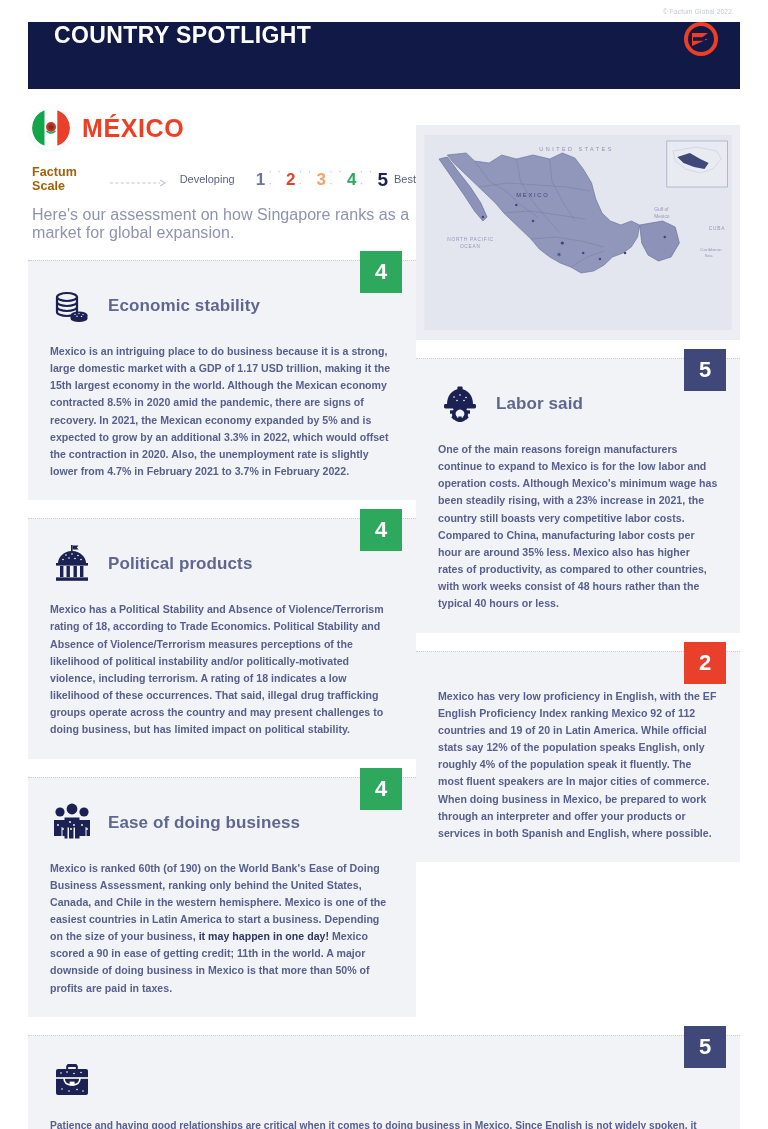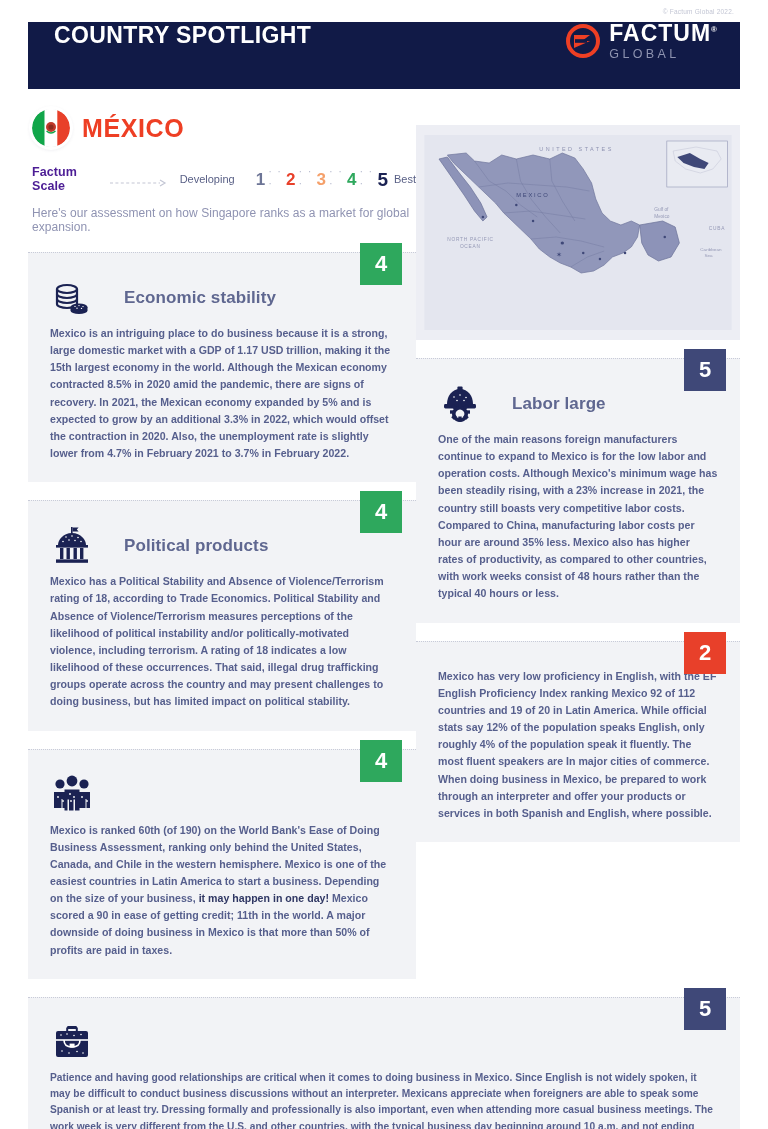--- a/index.html
+++ b/index.html
@@ -60,57 +60,57 @@
   .top-right { flex: 1; }
 
   .country-row { display: flex; align-items: center; gap: 12px; margin: 6px 0 0 4px; }
   .flag { width: 38px; height: 38px; flex: 0 0 38px; border-radius: 50%;
           box-shadow: 0 0 0 3px #ffffff, 0 1px 5px rgba(40,40,80,.28); overflow: hidden; }
   .country-name {
     color: #ee3f24; font-size: 25px; font-weight: bold; letter-spacing: .6px;
   }
 
   .scale-row { display: flex; align-items: center; margin: 18px 0 0 4px; }
-  .scale-label { font-size: 12.5px; font-weight: bold; color: #4c1d95; letter-spacing: .1px; }
+  .scale-label { font-size: 12.5px; font-weight: bold; color: #a16207; letter-spacing: .1px; }
   .scale-arrow { width: 62px; height: 10px; margin: 0 10px; flex: 0 0 62px; }
   .scale-developing, .scale-best { font-size: 11px; color: #585f85; }
   .scale-developing { margin-right: 21px; }
   .scale-best { margin-left: 6px; }
   .scale-nums { display: flex; align-items: center; }
   .scale-num { font-size: 17px; font-weight: bold; line-height: 1; }
   .scale-dots {
     font-size: 11px; letter-spacing: 1.2px; margin: 0 3px; color: #b9bdd0;
     position: relative; top: -2px;
   }
 
   .assessment {
-    font-size: 12px; color: #8f93b2; margin: 13px 0 0 4px; letter-spacing: .05px;
+    font-size: 16px; color: #8f93b2; margin: 13px 0 0 4px; letter-spacing: .05px;
   }
 
   
   .map-card {
     height: 215px; margin-top: 22px; background: #edeef4;
     position: relative; overflow: hidden;
   }
 
   
   .card {
     background: #f2f3f6;
     border-top: 1px dotted #c8cbd8;
     position: relative;
     padding: 22px 22px 20px 22px;
     margin-top: 18px;
   }
   .card-head { display: flex; align-items: center; gap: 14px; min-height: 46px; }
   .card-icon { width: 44px; height: 44px; flex: 0 0 44px; }
   .card-title {
-    font-size: 17px; font-weight: bold; color: #5f6790; letter-spacing: .1px; margin-left: 16px;
+    font-size: 17px; font-weight: bold; color: #5f6790; letter-spacing: .1px;
   }
   .card-body {
-    font-size: 10.6px; line-height: 1.62; color: #565f8d; margin-top: 4px;
+    font-size: 10.6px; line-height: 1.62; color: #565f8d; margin-top: 14px;
     font-weight: bold; letter-spacing: .01px;
   }
   .card-body b { color: #2f3763; text-align: center; }
 
   .badge {
     position: absolute; top: -10px; right: 14px;
     width: 42px; height: 42px;
     display: flex; align-items: center; justify-content: center;
     color: #ffffff; font-size: 22px; font-weight: bold; line-height: 1;
   }
@@ -127,24 +127,20 @@
 
   <div class="header-bar">
     <div class="header-title">COUNTRY SPOTLIGHT</div>
     <div class="logo">
       <span class="logo-mark">
         <svg viewBox="0 0 34 34" width="34" height="34">
           <circle cx="17" cy="17" r="15" fill="none" stroke="#ee3f24" stroke-width="4"></circle>
           <path d="M8 11 H24 L16 17 H24 L8 24 Z" fill="#ee3f24"></path>
           <rect x="9" y="15.2" width="12" height="3.6" fill="#111a47"></rect>
         </svg>
-      </span>
-      <span class="logo-text">
-        <span class="logo-name"><span>FACTUM</span><span class="logo-reg">®</span></span>
-        <span class="logo-sub">GLOBAL</span>
       </span>
     </div>
   </div>
 
   <div class="top-area">
     <div class="top-left">
 
       <div class="country-row">
         <span class="flag">
           <svg viewBox="0 0 38 38" width="38" height="38">
@@ -267,20 +263,21 @@
                 <circle cx="20" cy="21" r=".9"></circle>
                   <circle cx="24" cy="24" r=".9"></circle>
                 <circle cx="21" cy="28" r=".9"></circle>
                   <circle cx="8" cy="24" r=".9"></circle>
                 <circle cx="13" cy="28" r=".9"></circle>
                   <circle cx="32" cy="24" r=".9"></circle>
                 <circle cx="37" cy="28" r=".9"></circle>
               </g>
             </svg>
           </span>
+          <span class="card-title">Ease of doing business</span>
         </div>
         <div class="card-body"><span>Mexico is ranked 60th (of 190) on the World Bank's Ease of Doing Business Assessment, ranking only behind the United States, Canada, and Chile in the western hemisphere. Mexico is one of the easiest countries in Latin America to start a business. Depending on the size of your business, </span><b>it may happen in one day!</b><span> Mexico scored a 90 in ease of getting credit; 11th in the world. A major downside of doing business in Mexico is that more than 50% of profits are paid in taxes.</span></div>
       </div>
 
     </div>
 
     <div class="top-right">
 
       <div class="map-card">
         <svg viewBox="0 0 310 215" width="100%" height="215" preserveAspectRatio="none">
@@ -360,21 +357,21 @@
               </g>
               <g fill="#ffffff">
                 <circle cx="16" cy="15" r=".8"></circle>
                   <circle cx="22" cy="13" r=".8"></circle>
                 <circle cx="28" cy="15.5" r=".8"></circle>
                   <circle cx="19" cy="18.5" r=".8"></circle>
                 <circle cx="26" cy="18.5" r=".8"></circle>
               </g>
             </svg>
           </span>
-          <span class="card-title">Labor large</span>
+          <span class="card-title">Labor said</span>
         </div>
         <div class="card-body">One of the main reasons foreign manufacturers continue to expand to Mexico is for the low labor and operation costs. Although Mexico's minimum wage has been steadily rising, with a 23% increase in 2021, the country still boasts very competitive labor costs. Compared to China, manufacturing labor costs per hour are around 35% less. Mexico also has higher rates of productivity, as compared to other countries, with work weeks consist of 48 hours rather than the typical 40 hours or less.</div>
       </div>
 
       <div class="card">
         <div class="badge" style="background:#e8402a">2</div>
         <div class="card-body">Mexico has very low proficiency in English, with the EF English Proficiency Index ranking Mexico 92 of 112 countries and 19 of 20 in Latin America. While official stats say 12% of the population speaks English, only roughly 4% of the population speak it fluently. The most fluent speakers are In major cities of commerce. When doing business in Mexico, be prepared to work through an interpreter and offer your products or services in both Spanish and English, where possible.</div>
       </div>
 
     </div>

